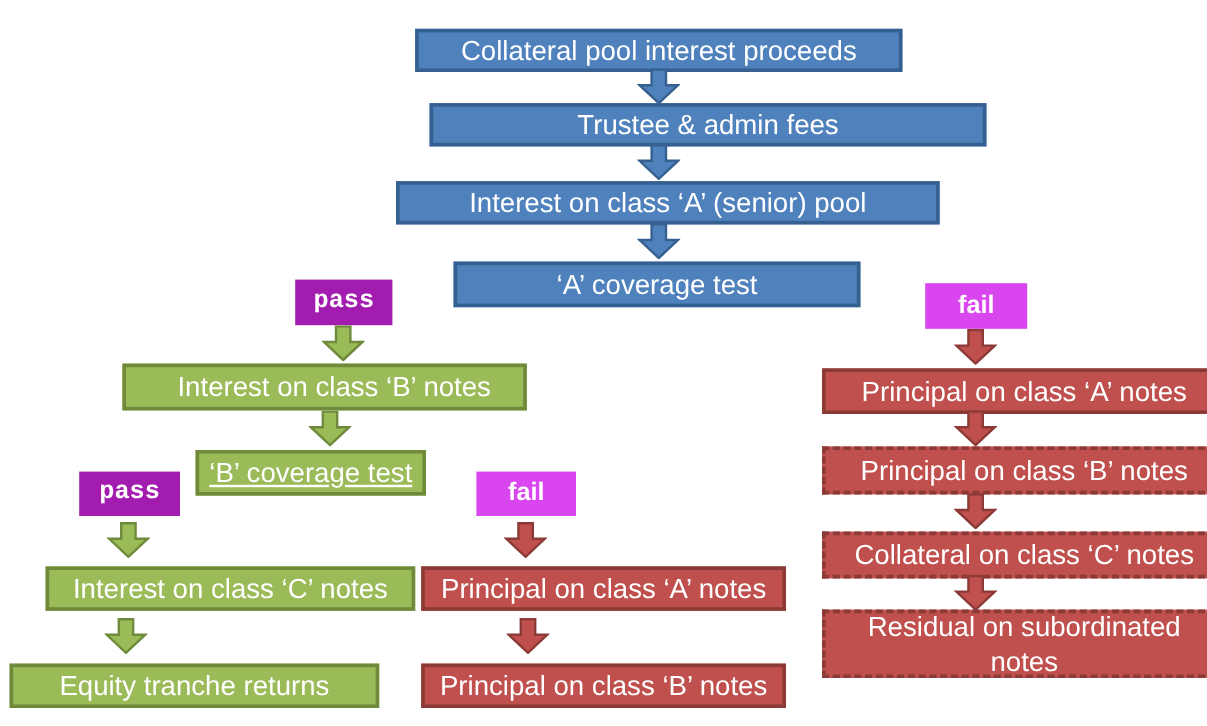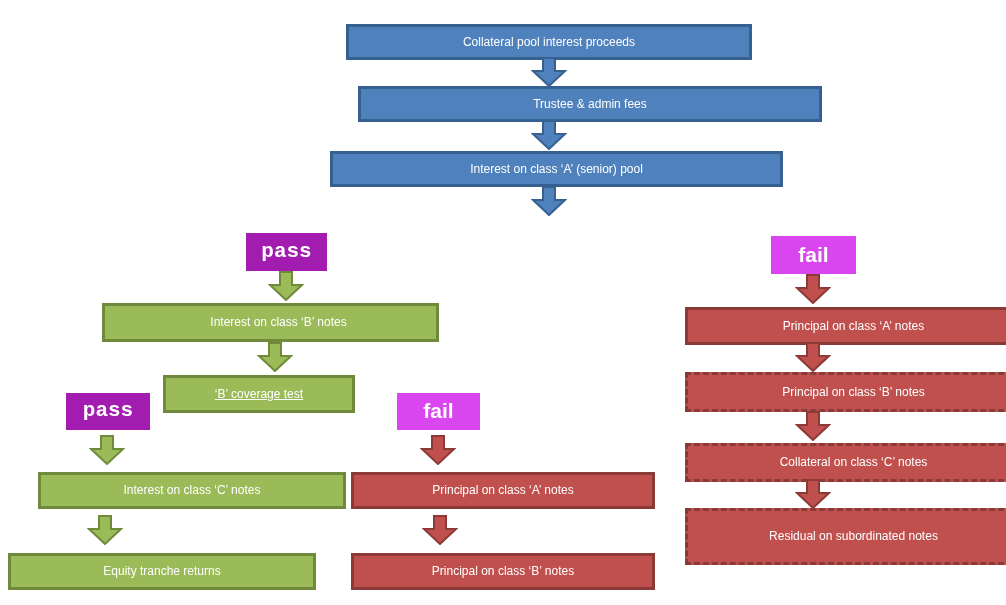--- a/index.html
+++ b/index.html
@@ -12,21 +12,21 @@
     overflow: hidden;
   }
   .box {
     position: absolute;
     box-sizing: border-box;
     display: flex;
     align-items: center;
     justify-content: center;
     text-align: center;
     color: #ffffff;
-    font-size: 12px;
+    font-size: 23px;
     line-height: 1.25;
     padding: 0 4px;
   }
   .blue  { background: #4f81bd; border: 3px solid #36608f; }
   .green { background: #9bbb59; border: 3px solid #6f8a3b; }
   .red   { background: #c0504d; border: 3px solid #8c3a37; margin-left: 25px; }
   .red.dashed { border: 3px dashed #8c3a37; }
   .tag {
     font-weight: bold;
     font-size: 21px;
@@ -52,20 +52,21 @@
   <svg class="arr" style="left:531px; top:120px;" width="36" height="30" viewBox="0 0 36 30">
     <path d="M12 1 L24 1 L24 14 L34 14 L18 29 L2 14 L12 14 Z" fill="#4f81bd" stroke="#36608f" stroke-width="2"></path>
   </svg>
 
   <div class="box blue" style="left:330px; top:151px; width:453px; height:36px;">Interest on class ‘A’ (senior) pool</div>
 
   <svg class="arr" style="left:531px; top:186px;" width="36" height="30" viewBox="0 0 36 30">
     <path d="M12 1 L24 1 L24 14 L34 14 L18 29 L2 14 L12 14 Z" fill="#4f81bd" stroke="#36608f" stroke-width="2"></path>
   </svg>
 
+  <div class="box blue" style="left:378px; top:218px; width:339px; height:38px;">‘A’ coverage test</div>
 
   <div class="box tag pass" style="left:246px; top:233px; width:81px; height:38px;">pass</div>
 
   <div class="box tag fail" style="left:771px; top:236px; width:85px; height:38px;">fail</div>
 
   <svg class="arr" style="left:268px; top:271px;" width="36" height="30" viewBox="0 0 36 30">
     <path d="M12 1 L24 1 L24 14 L34 14 L18 29 L2 14 L12 14 Z" fill="#9bbb59" stroke="#6f8a3b" stroke-width="2"></path>
   </svg>
 
   <svg class="arr" style="left:795px; top:274px;" width="36" height="30" viewBox="0 0 36 30">

